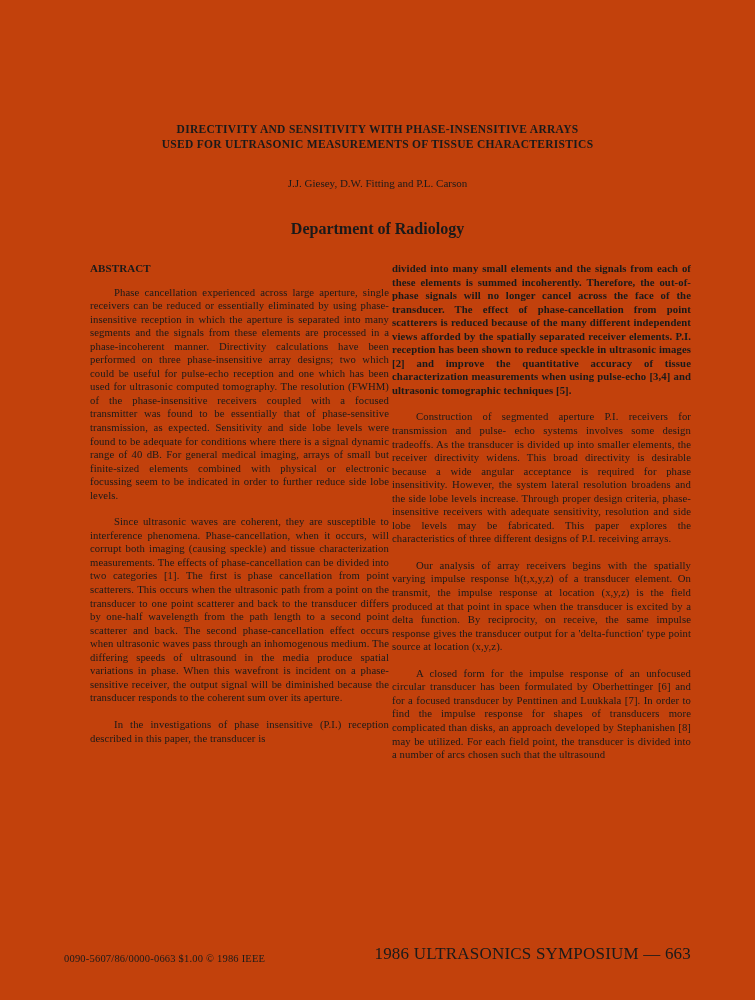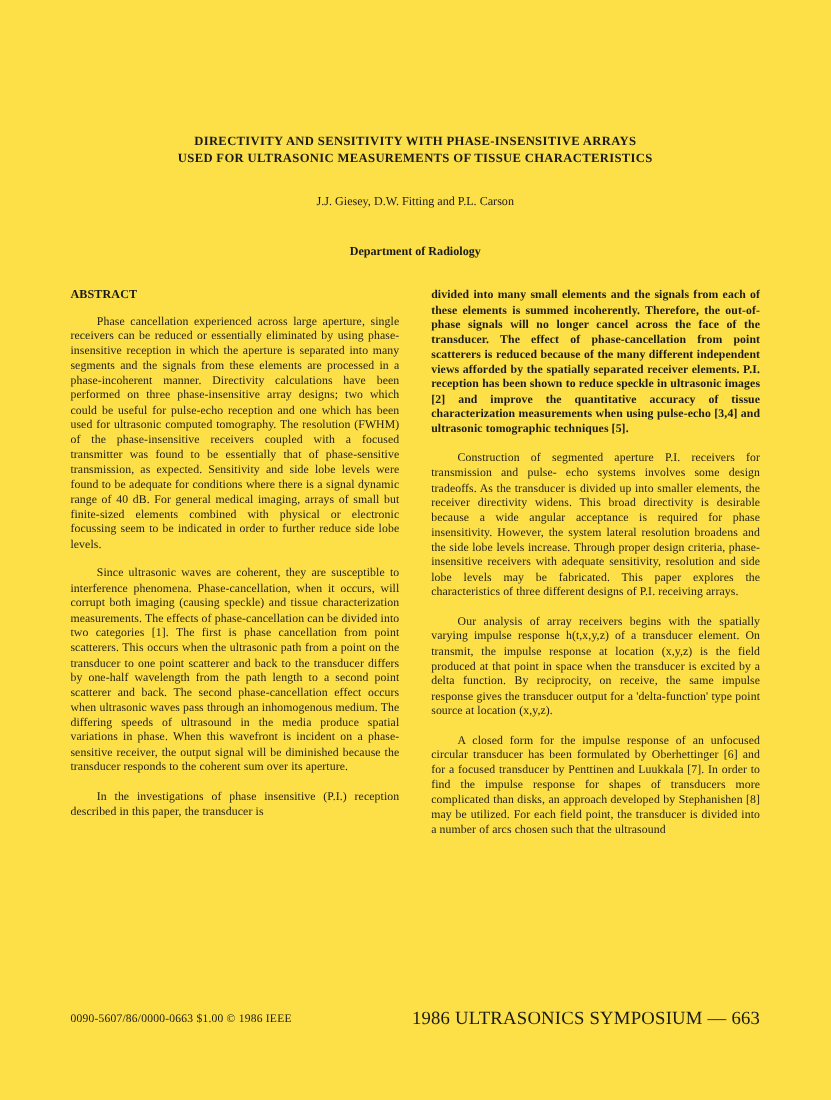--- a/index.html
+++ b/index.html
@@ -5,21 +5,21 @@
   html, body {
     margin: 0;
     padding: 0;
     background: #ffffff;
   }
   .page {
     position: relative;
     width: 755px;
     height: 1000px;
     margin: 0 auto;
-    background: #fde047;
+    background: #c2410c;
     color: #1a1a1a;
     font-family: "Liberation Serif", "DejaVu Serif", serif;
     box-sizing: border-box;
     padding: 122px 64px 0 64px;
     overflow: hidden;
   }
   header.paper-header {
     text-align: center;
   }
   .title {
@@ -29,28 +29,29 @@
     line-height: 14.5px;
     margin: 0;
   }
   .authors {
     margin-top: 26px;
     font-size: 11px;
     font-weight: normal;
   }
   .affiliation {
     margin-top: 33px;
-    font-size: 11px;
+    font-size: 16px;
     font-weight: bold;
     line-height: 14px;
   }
   .columns {
     display: flex;
     margin-top: 26px;
     justify-content: space-between;
+    margin-left: 26px;
   }
   .col {
     width: 299px;
     text-align: justify;
     font-size: 10.7px;
     line-height: 13.55px;
     letter-spacing: 0.1px;
   }
   .section-heading {
     font-weight: bold;
@@ -69,24 +70,24 @@
     text-indent: 0;
     font-weight: bold;
   }
   .col p.tight {
     margin-bottom: 0;
   }
   footer.paper-footer {
     position: absolute;
     left: 64px;
     right: 64px;
-    bottom: 64px;
+    bottom: 36px;
     display: flex;
     justify-content: space-between;
-    align-items: center;
+    align-items: flex-end;
     font-size: 10.5px;
   }
   .footer-left {
     letter-spacing: 0.2px;
   }
   .footer-right {
     font-weight: normal;
     font-size: 17px;
     letter-spacing: 0.2px;
   }

